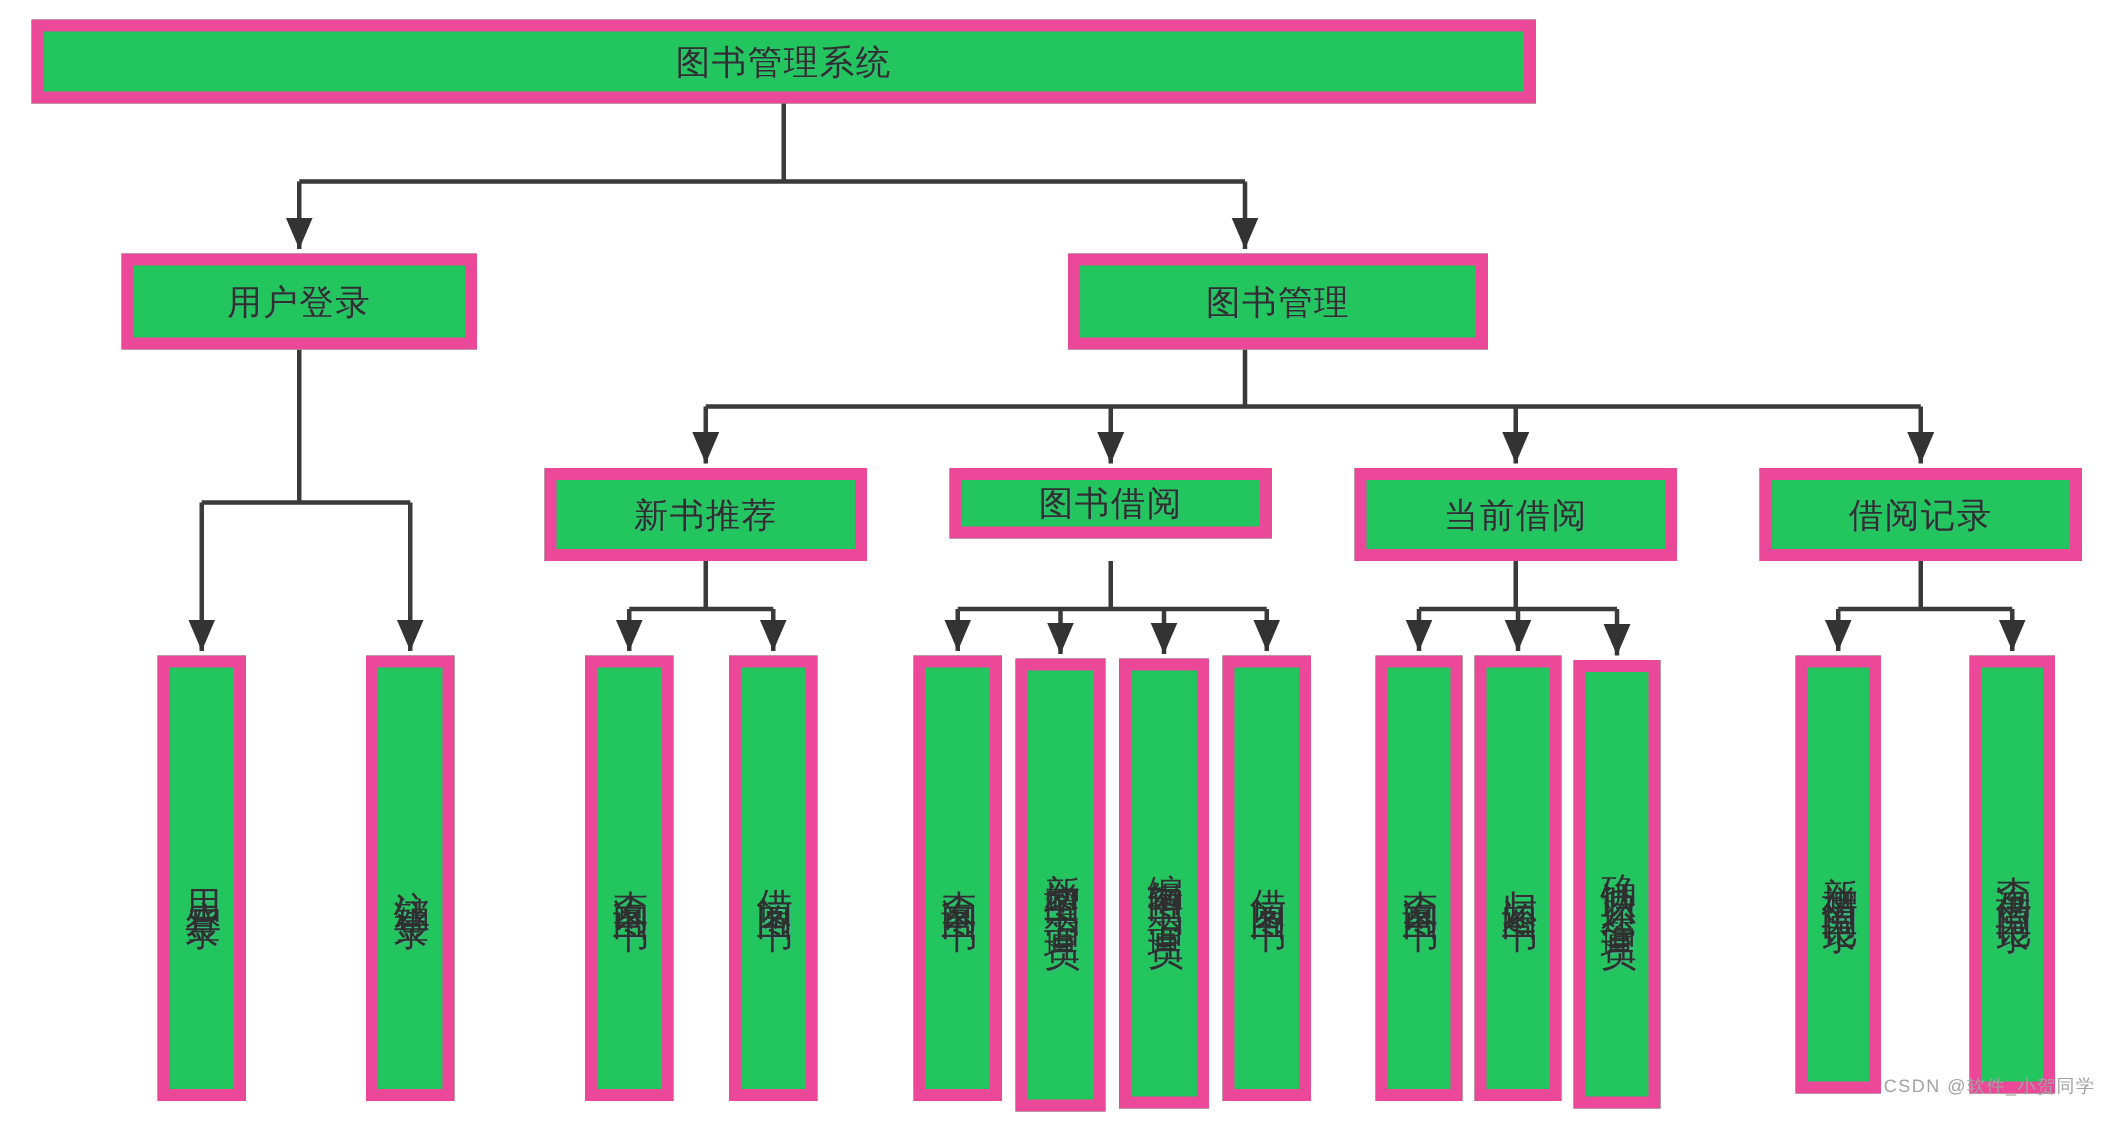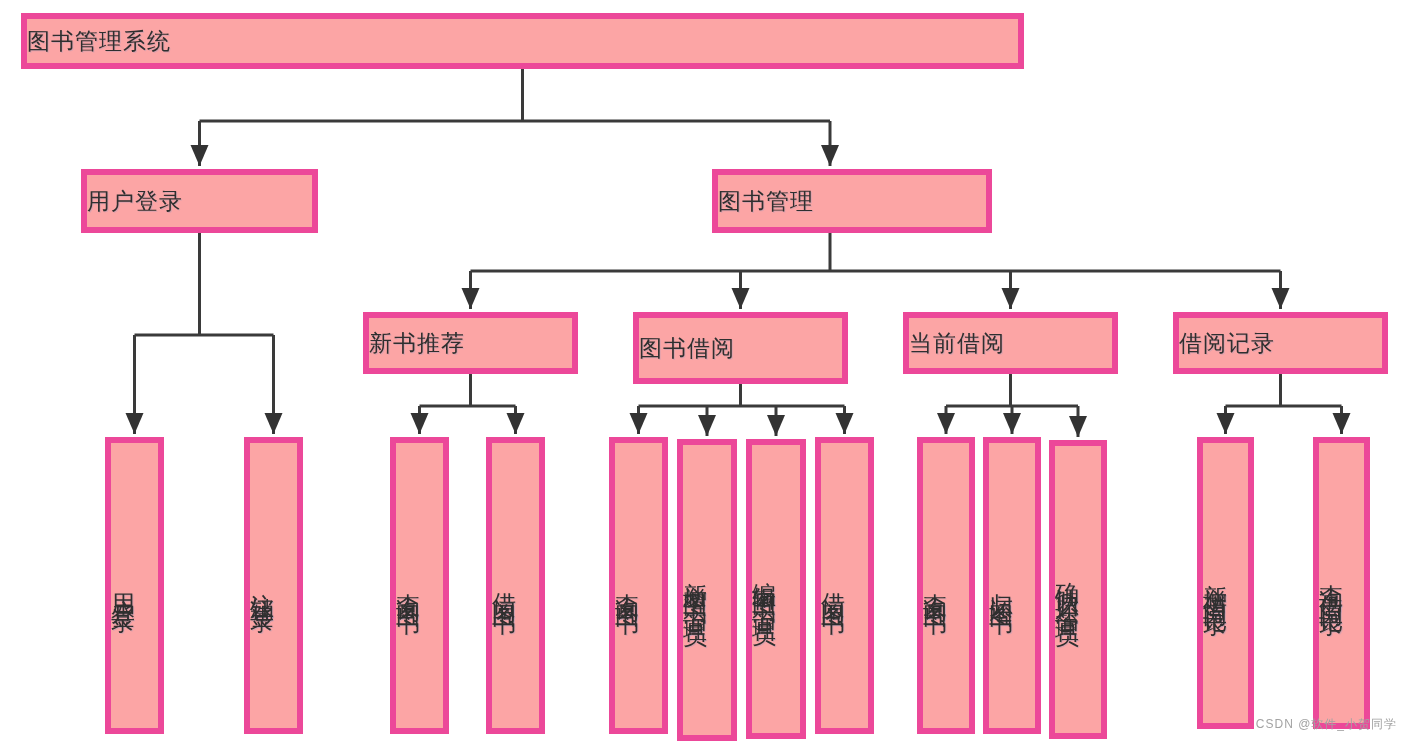--- a/index.html
+++ b/index.html
@@ -18,24 +18,25 @@
   #wires {
     position: absolute;
     left: 0;
     top: 0;
     z-index: 1;
     pointer-events: none;
   }
   .node {
     position: absolute;
     box-sizing: border-box;
-    border: 6px solid #ec4899;
-    background: #fca5a5;
+    border: 8px solid #ec4899;
+    background: #22c55e;
     display: flex;
     align-items: center;
+    justify-content: center;
     z-index: 2;
     color: #2f2f2f;
   }
   .node .lbl {
     font-size: 23px;
     letter-spacing: 1px;
     white-space: nowrap;
     text-shadow: 1px 1px 0 rgba(120,150,200,0.25);
   }
   .node.v .lbl {
@@ -119,21 +120,21 @@
   <div class="node" style="left:81px; top:169px; width:237px; height:64px;">
     <span class="lbl">用户登录</span>
   </div>
   <div class="node" style="left:712px; top:169px; width:280px; height:64px;">
     <span class="lbl">图书管理</span>
   </div>
 
   <div class="node" style="left:363px; top:312px; width:215px; height:62px;">
     <span class="lbl">新书推荐</span>
   </div>
-  <div class="node" style="left:633px; top:312px; width:215px; height:72px;">
+  <div class="node" style="left:633px; top:312px; width:215px; height:47px;">
     <span class="lbl">图书借阅</span>
   </div>
   <div class="node" style="left:1173px; top:312px; width:215px; height:62px;">
     <span class="lbl">借阅记录</span>
   </div>
   <div class="node" style="left:903px; top:312px; width:215px; height:62px;">
     <span class="lbl">当前借阅</span>
   </div>
 
   <div class="node v" style="left:105px; top:437px; width:59px; height:297px;">

